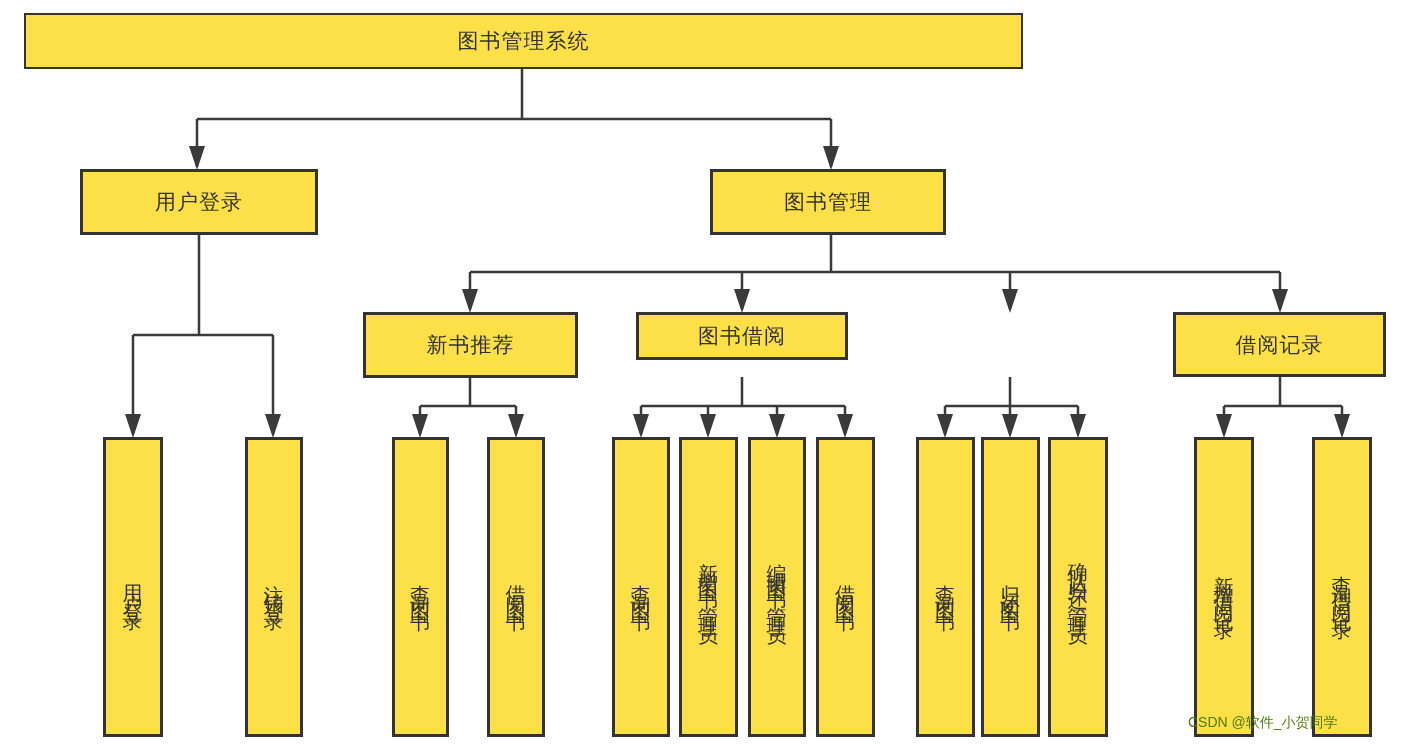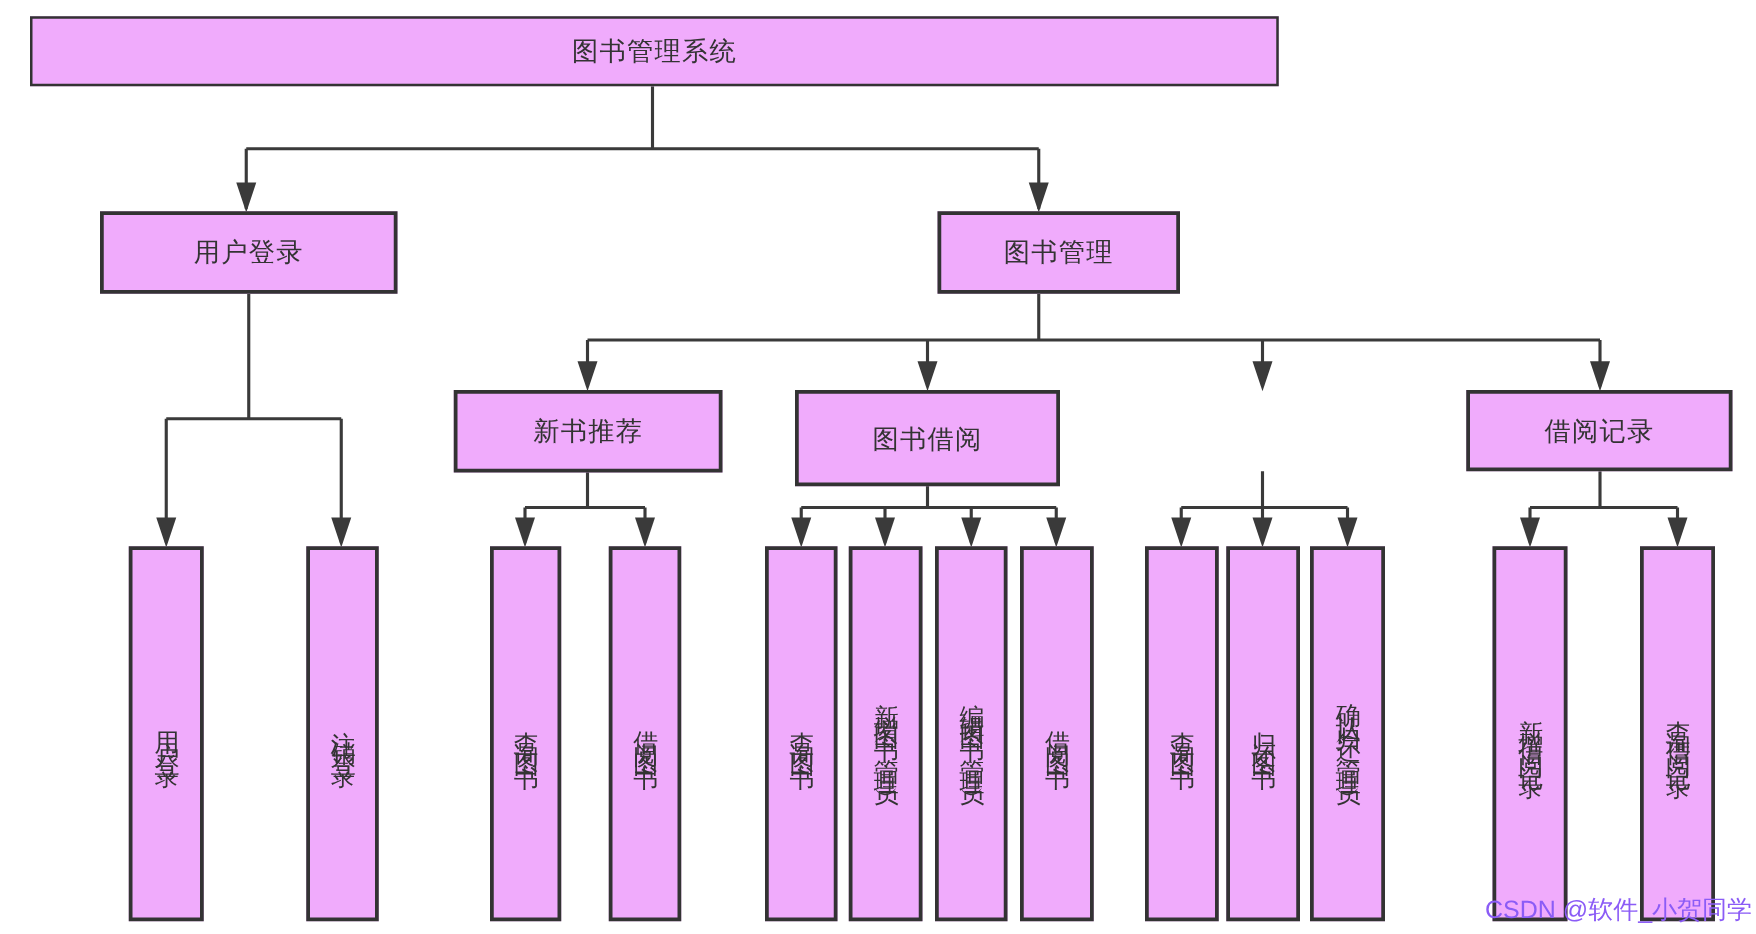--- a/index.html
+++ b/index.html
@@ -13,21 +13,21 @@
   }
   .connectors {
     position: absolute;
     left: 0; top: 0;
     width: 1405px; height: 747px;
   }
   .box {
     position: absolute;
     box-sizing: border-box;
     border: 3px solid #333333;
-    background: #f0abfc;
+    background: #fde047;
     display: flex;
     align-items: center;
     justify-content: center;
     color: #333333;
   }
   .root-box { border-width: 2px; }
   .hlbl {
     font-size: 21px;
     letter-spacing: 1px;
     white-space: nowrap;
@@ -40,22 +40,22 @@
     font-size: 20px;
     letter-spacing: 9px;
     line-height: 1;
     color: #333333;
     white-space: nowrap;
   }
   .watermark {
     position: absolute;
     left: 1188px;
     top: 714px;
-    font-size: 20px;
-    color: #8b5cf6;
+    font-size: 14px;
+    color: #4d7c0f;
     white-space: nowrap;
   }
   svg path { stroke: #3a3a3a; stroke-width: 2.5; fill: none; }
   svg polygon { fill: #3a3a3a; stroke: none; }
 </style>
 </head>
 <body>
 
 <div class="stage">
 
@@ -109,28 +109,28 @@
     </g>
   </svg>
 
   <div class="box root-box" style="left:24px; top:13px; width:999px; height:56px;">
     <span class="hlbl">图书管理系统</span>
   </div>
 
   <div class="box" style="left:80px; top:169px; width:238px; height:66px;">
     <span class="hlbl">用户登录</span>
   </div>
-  <div class="box" style="left:750px; top:169px; width:194px; height:66px;">
+  <div class="box" style="left:710px; top:169px; width:236px; height:66px;">
     <span class="hlbl">图书管理</span>
   </div>
 
   <div class="box" style="left:363px; top:312px; width:215px; height:66px;">
     <span class="hlbl">新书推荐</span>
   </div>
-  <div class="box" style="left:636px; top:312px; width:212px; height:77px;">
+  <div class="box" style="left:636px; top:312px; width:212px; height:48px;">
     <span class="hlbl">图书借阅</span>
   </div>
   <div class="box" style="left:1173px; top:312px; width:213px; height:65px;align-items:center;">
     <span class="hlbl">借阅记录</span>
   </div>
 
   <div class="box leaf" style="left:103px; width:60px;">
     <span class="vlbl">用户登录</span>
   </div>
   <div class="box leaf" style="left:245px; width:58px;">

